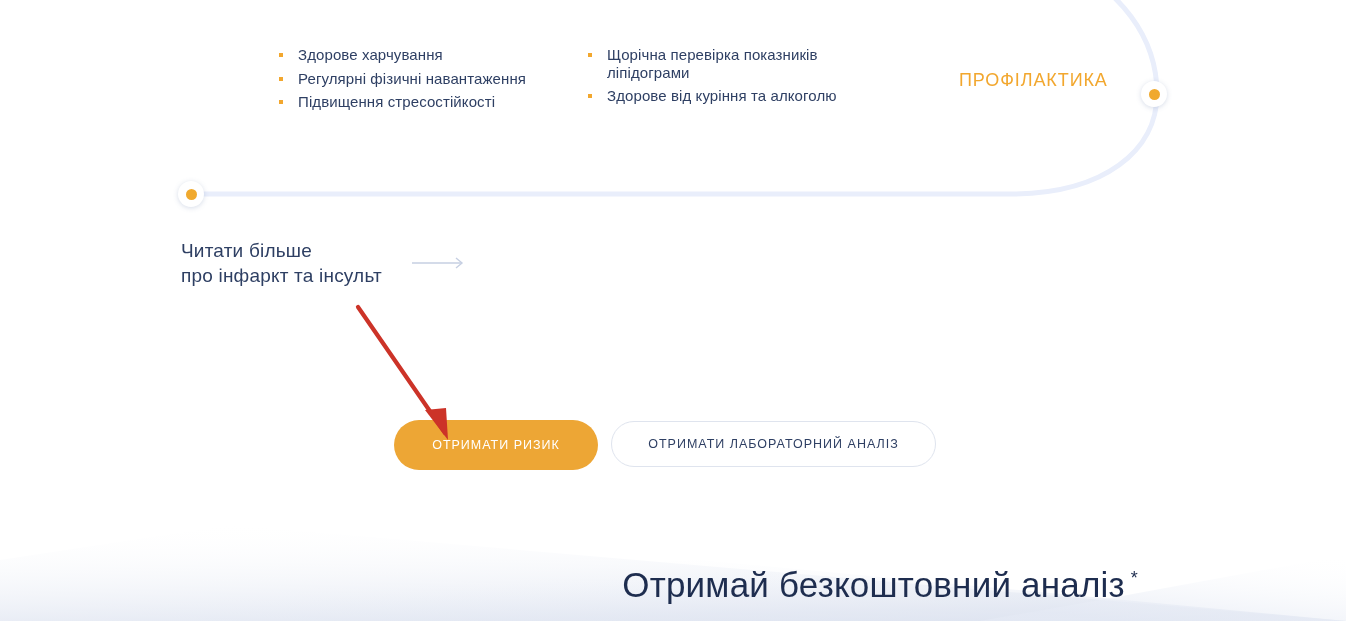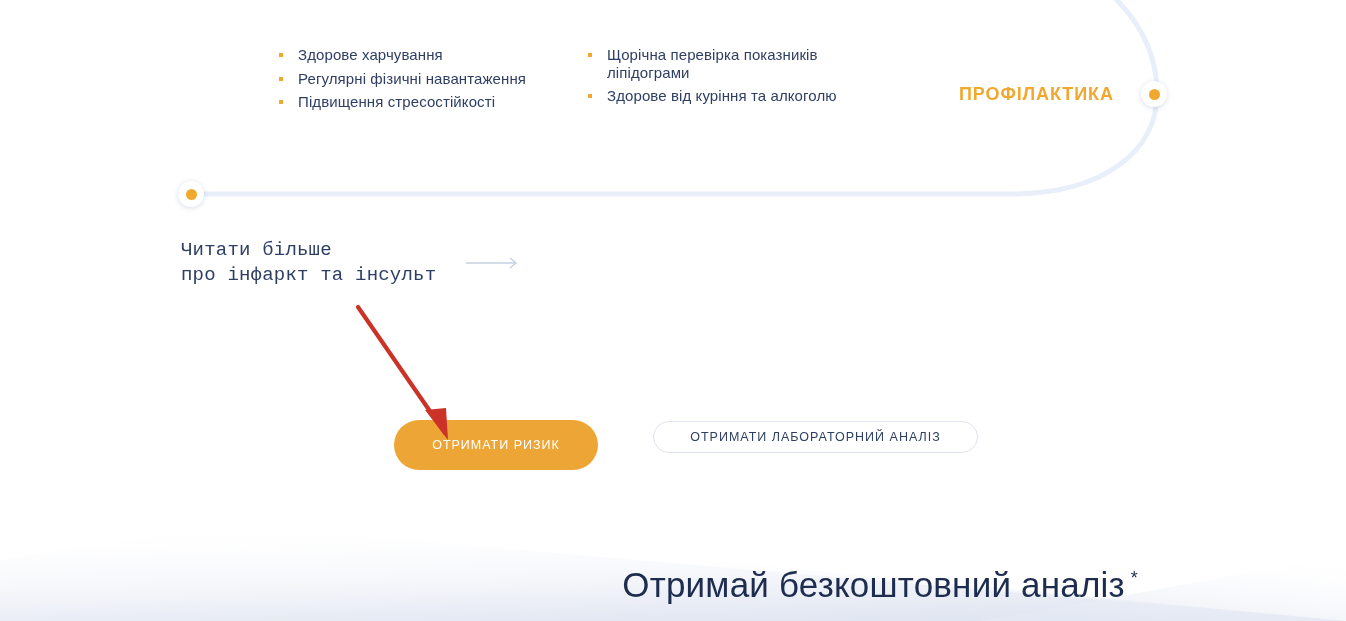--- a/index.html
+++ b/index.html
@@ -62,23 +62,23 @@
     border-radius: 50%;
     background: #f0a92e;
   }
   #node-dot-right { left: 1141px; top: 81px; }
   #node-dot-left  { left: 178px;  top: 181px; }
 
   
   #prevention-label {
     position: absolute;
     left: 959px;
-    top: 84px;
+    top: 70px;
     font-size: 18px;
-    font-weight: bold;
+    font-weight: normal;
     letter-spacing: 0.9px;
     color: #f2a72e;
     white-space: nowrap;
   }
 
   
   .bullet-list {
     position: absolute;
     list-style: none;
     margin: 0;
@@ -107,21 +107,20 @@
 
   
   #read-more {
     position: absolute;
     left: 181px;
     top: 238px;
     display: flex;
     align-items: center;
     gap: 30px;
     cursor: pointer;
-    font-family: Liberation Mono, monospace;
   }
   #read-more-text {
     font-size: 19px;
     line-height: 1.33;
     color: #2e3f63;
     white-space: pre-line;
     letter-spacing: 0.2px;
   }
   #read-more-arrow { flex: none; }
 
@@ -137,24 +136,24 @@
     background: #eda635;
     color: #ffffff;
     font-size: 12.5px;
     letter-spacing: 1.0px;
     font-family: "Liberation Sans", sans-serif;
     cursor: pointer;
     padding: 0;
   }
   #btn-secondary {
     position: absolute;
-    left: 653px;
+    left: 611px;
     top: 421px;
     width: 325px;
-    height: 32px;
+    height: 46px;
     border: 1px solid #dfe4ee;
     border-radius: 25px;
     background: #ffffff;
     color: #2e3f63;
     font-size: 12.5px;
     letter-spacing: 1.0px;
     font-family: "Liberation Sans", sans-serif;
     cursor: pointer;
     padding: 0;
   }

